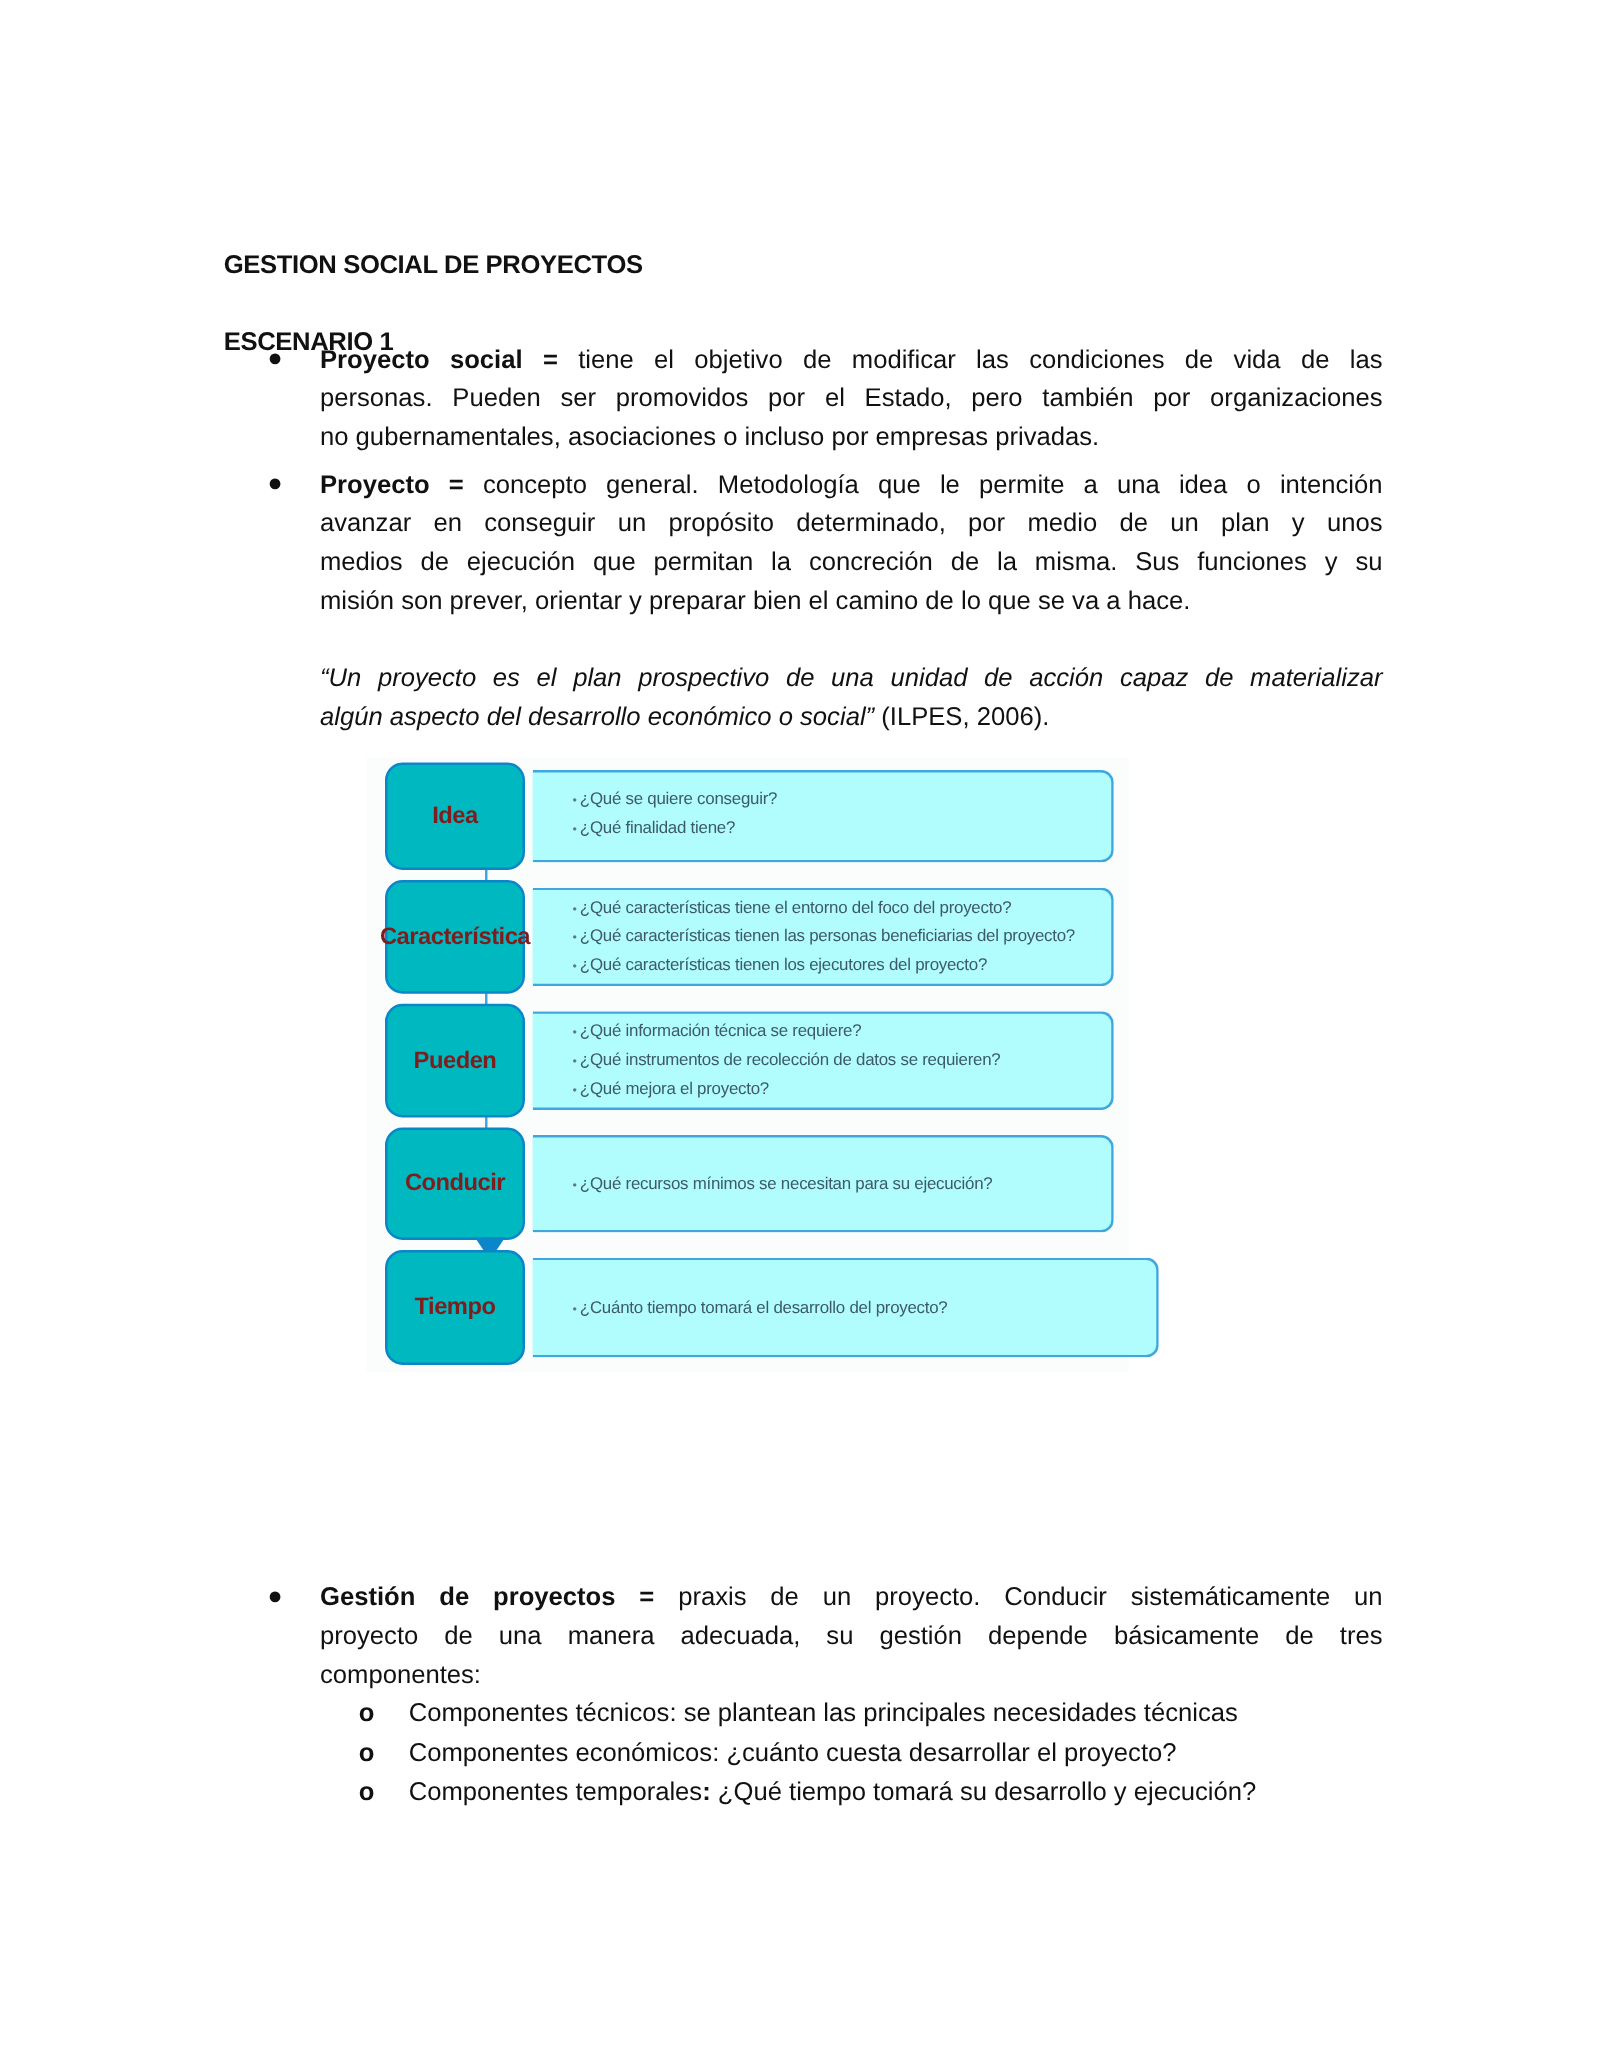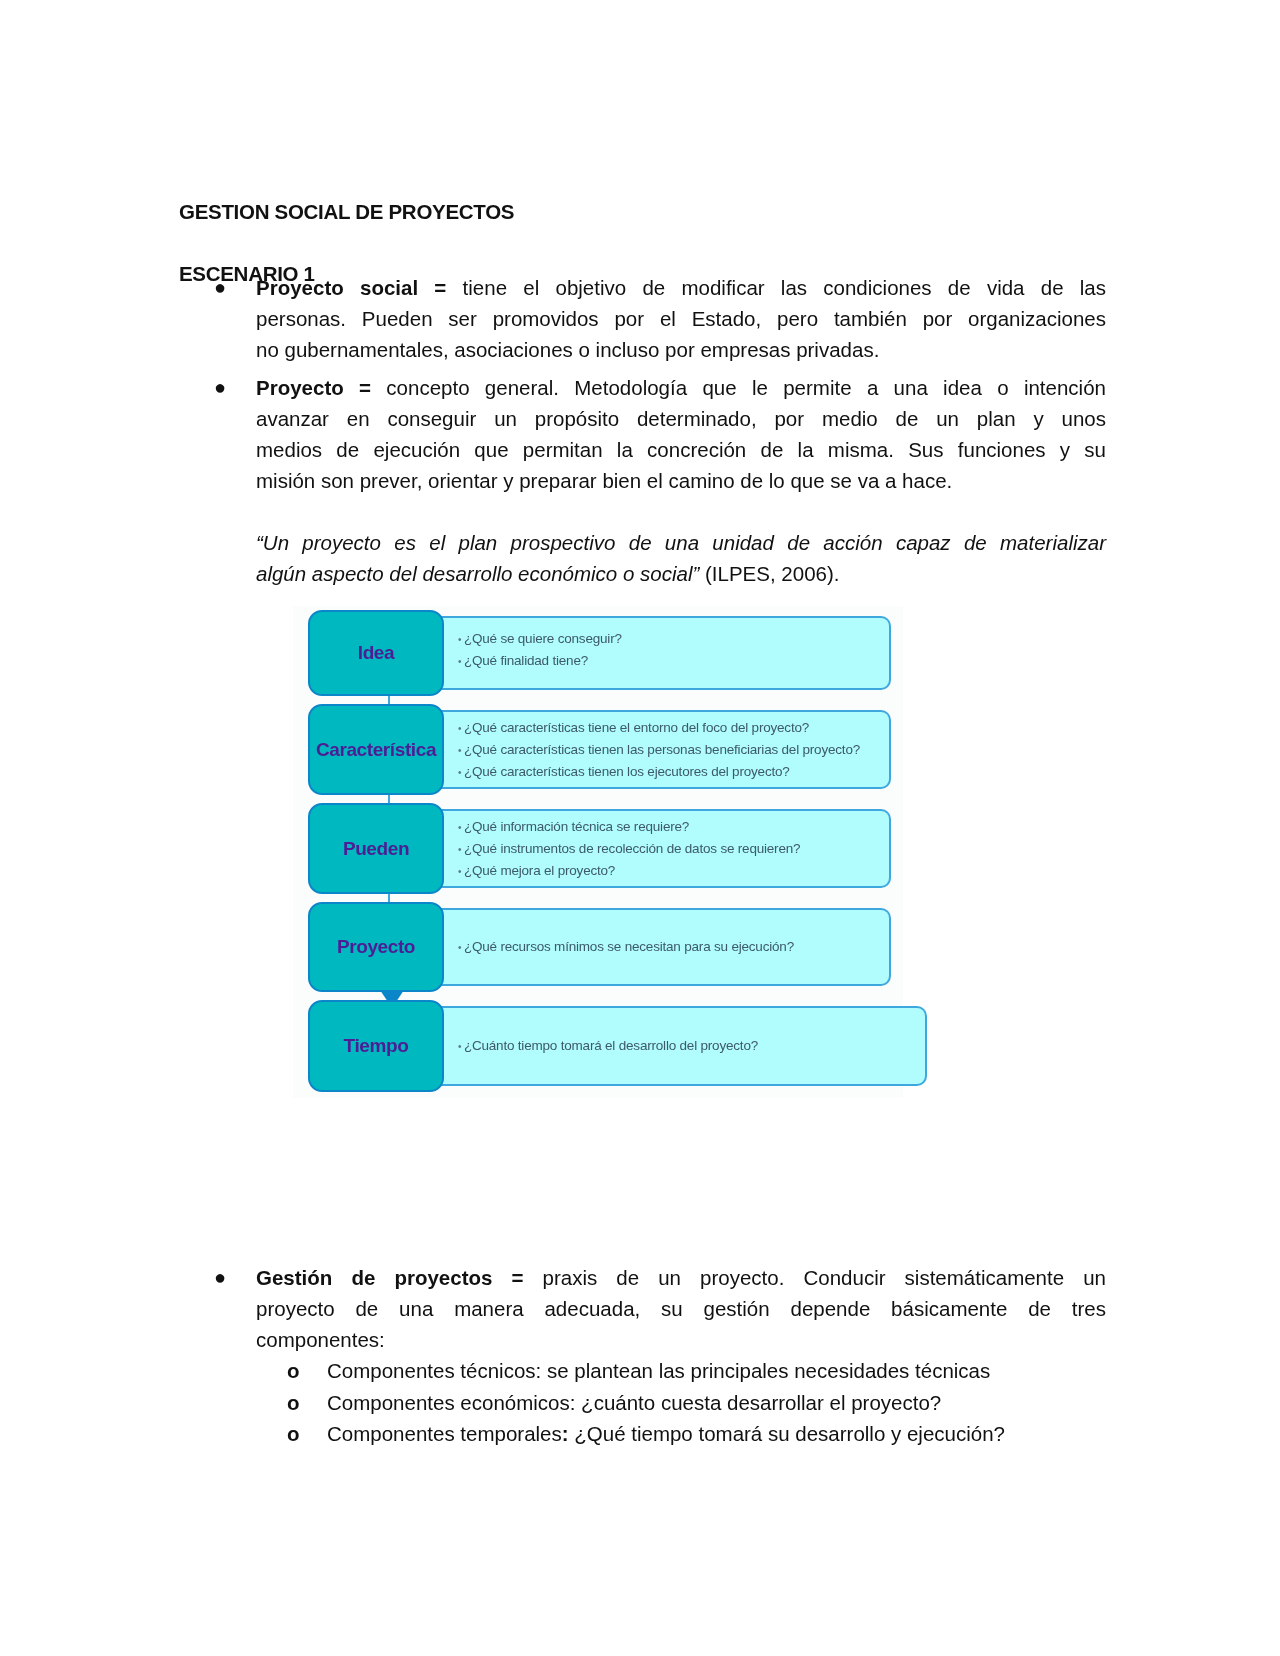--- a/index.html
+++ b/index.html
@@ -15,24 +15,24 @@
   .sub-item { position:relative; height:31.5px; font-size:20.5px; line-height:31px; }
   .sub-marker { position:absolute; left:0; width:20px; font-weight:bold; }
   .sub-text { position:absolute; left:40px; white-space:nowrap; }
 
   
   .diagram { position:absolute; left:293px; top:606px; width:610px; height:492px; background:#fbfdfd; }
   .row { position:absolute; left:15px; width:583px; }
   .row .panel { position:absolute; left:118px; right:0; top:6px; bottom:6px;
                 background:#b1fcfc; border:2px solid #3ea8de; border-left:none;
                 border-radius:0 10px 10px 0; }
-  .row .tab { position:absolute; left:0; top:0; width:136px; bottom:0;
+  .row .tab { position:absolute; left:0; top:0; width:112px; bottom:0;
               background:#00b8bf; border:2.5px solid #0b86c8; border-radius:14px;
               box-sizing:border-box; display:flex; align-items:center; justify-content:center;
-              color:#4c1d95; font-weight:bold; font-size:19px; letter-spacing:-0.4px; }
+              color:#7f1d1d; font-weight:bold; font-size:19px; letter-spacing:-0.4px; }
   .row .items { position:absolute; left:150px; right:8px; top:0; bottom:0;
                 display:flex; flex-direction:column; justify-content:center;
                 font-size:13.5px; line-height:21px; color:#3c5a6a; letter-spacing:-0.2px; }
   .row .items div::before { content:"\2022  "; font-size:10px; color:#5a7a8a; }
   .connector { position:absolute; left:80px; width:2px; background:#3ea8de; }
   .arrow { position:absolute; left:70px; width:0; height:0;
            border-left:12px solid transparent; border-right:12px solid transparent;
            border-top:18px solid #0b86c8; }
 </style>
 </head>
@@ -90,21 +90,21 @@
       <div class="tab">Pueden</div>
       <div class="items">
         <div>¿Qué información técnica se requiere?</div>
         <div>¿Qué instrumentos de recolección de datos se requieren?</div>
         <div>¿Qué mejora el proyecto?</div>
       </div>
     </div>
 
     <div class="row" style="top:296px; height:90px;">
       <div class="panel"></div>
-      <div class="tab">Proyecto</div>
+      <div class="tab">Conducir</div>
       <div class="items">
         <div>¿Qué recursos mínimos se necesitan para su ejecución?</div>
       </div>
     </div>
 
     <div class="arrow" style="left:87px; top:384px;"></div>
 
     <div class="row" style="top:394px; height:92px;padding-left:36px;">
       <div class="panel"></div>
       <div class="tab">Tiempo</div>

